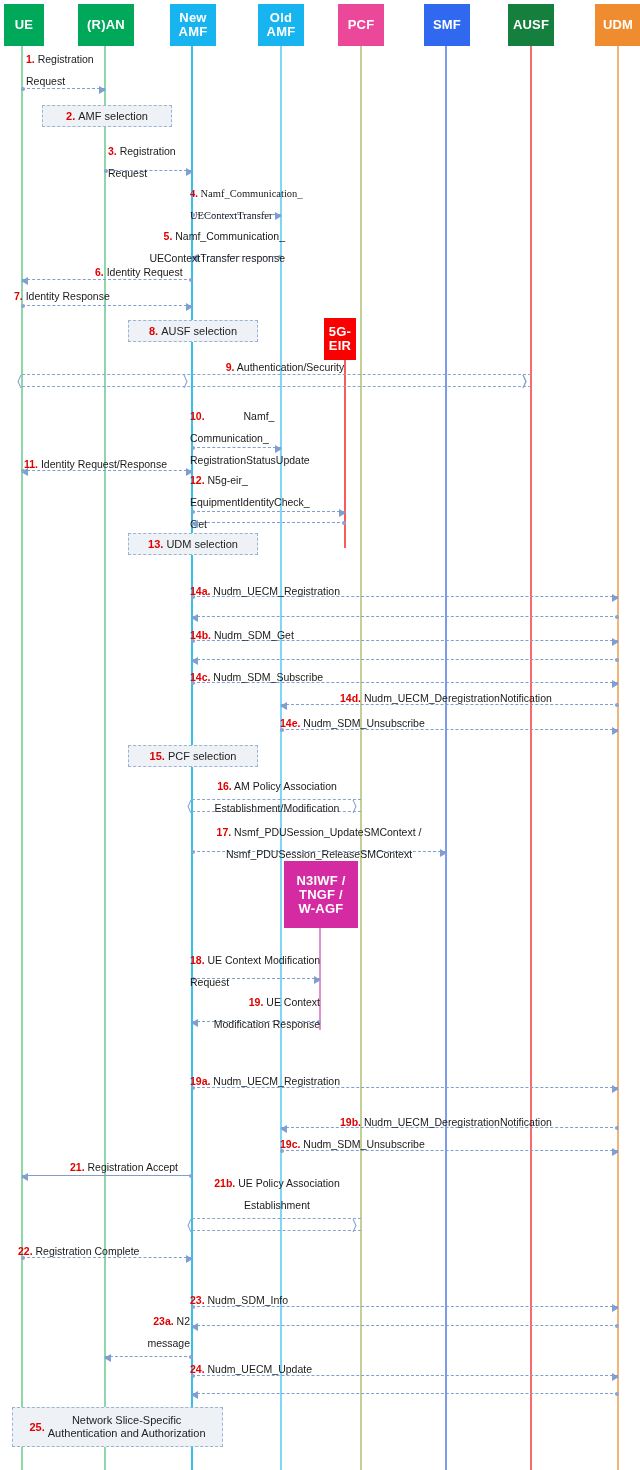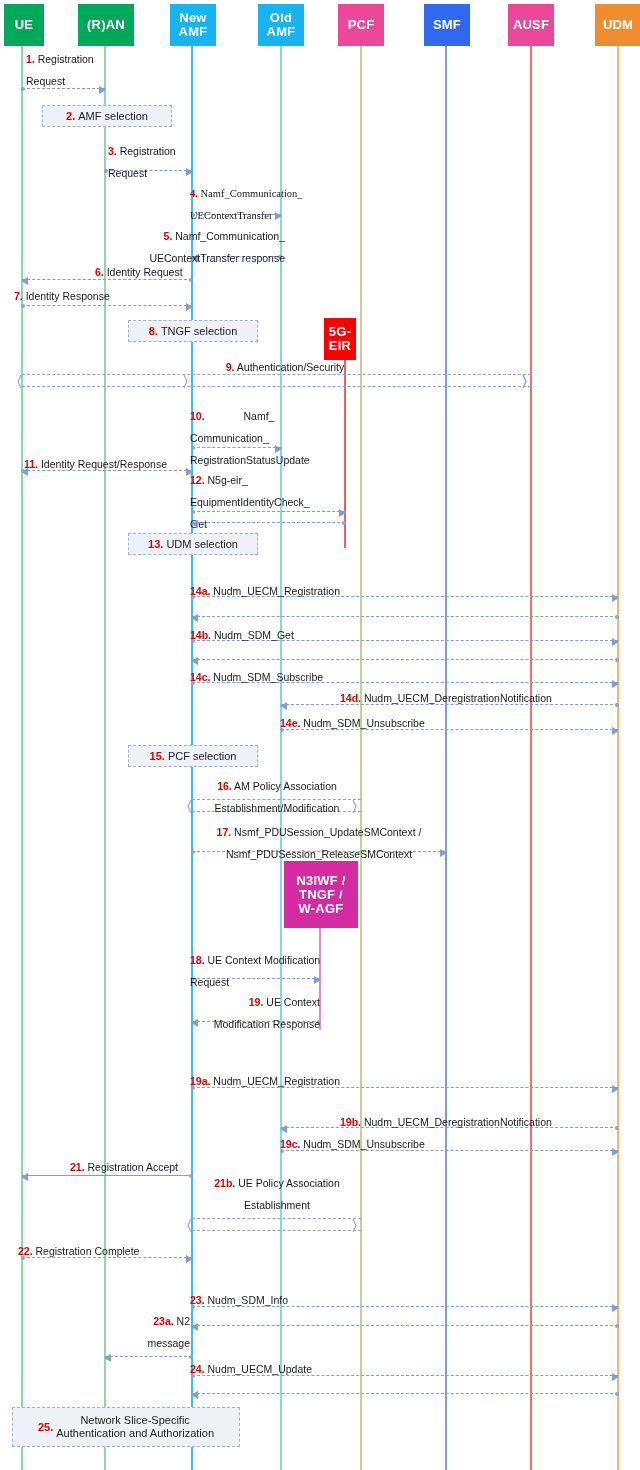--- a/index.html
+++ b/index.html
@@ -63,21 +63,21 @@
     </div>
     <div class="lifeline" style="left:360px;top:46px;height:1424px;background:#c2cf96;"></div>
     <div class="actor" style="left:338px;top:4px;width:46px;height:42px;background:#ec4899;">
       <span style="white-space: pre-line;">PCF</span>
     </div>
     <div class="lifeline" style="left:445px;top:46px;height:1424px;background:#7c9bee;"></div>
     <div class="actor" style="left:424px;top:4px;width:46px;height:42px;background:#3069f0;">
       <span style="white-space: pre-line;">SMF</span>
     </div>
     <div class="lifeline" style="left:530px;top:46px;height:1424px;background:#f96a6a;"></div>
-    <div class="actor" style="left:508px;top:4px;width:46px;height:42px;background:#ec4899;text-align:right;">
+    <div class="actor" style="left:508px;top:4px;width:46px;height:42px;background:#15803d;text-align:right;">
       <span style="white-space: pre-line;">AUSF</span>
     </div>
     <div class="lifeline" style="left:617px;top:46px;height:1424px;background:#f5b477;"></div>
     <div class="actor" style="left:595px;top:4px;width:46px;height:42px;background:#ef8c2f;">
       <span style="white-space: pre-line;">UDM</span>
     </div>
     <div class="lifeline" style="left:344px;top:360px;height:188px;background:#f95a5a;"></div>
     <div class="actor" style="left:324px;top:318px;width:32px;height:42px;background:#fb0000;">
       <span style="white-space: pre-line;">5G-
 EIR</span>
@@ -87,31 +87,31 @@
       <span style="white-space: pre-line;">N3IWF /
 TNGF /
 W-AGF</span>
     </div>
     <div class="note" style="left:42px;top:105px;width:130px;min-height:22px;">
       <span class="num">2.</span>
       <span style="white-space: pre-line;"> AMF selection</span>
     </div>
     <div class="note" style="left:128px;top:320px;width:130px;min-height:22px;">
       <span class="num">8.</span>
-      <span style="white-space: pre-line;"> TNGF selection</span>
+      <span style="white-space: pre-line;"> AUSF selection</span>
     </div>
     <div class="note" style="left:128px;top:533px;width:130px;min-height:22px;">
       <span class="num">13.</span>
       <span style="white-space: pre-line;"> UDM selection</span>
     </div>
     <div class="note" style="left:128px;top:745px;width:130px;min-height:22px;">
       <span class="num">15.</span>
       <span style="white-space: pre-line;"> PCF selection</span>
     </div>
-    <div class="note" style="left:12px;top:1407px;width:228px;min-height:40px;">
+    <div class="note" style="left:12px;top:1407px;width:211px;min-height:40px;">
       <span class="num">25.</span>
       <span style="white-space: pre-line;"> Network Slice-Specific
 Authentication and Authorization</span>
     </div>
     <div class="arrow dashed" style="left:22px;top:88px;width:83px;">
       <div class="head r"></div>
       <div class="dot l"></div>
     </div>
     <div class="msg " style="left:26px;top:48px;width:110px;"><span class="num">1.</span><span style="white-space: pre-line;"> Registration
 Request</span></div>

